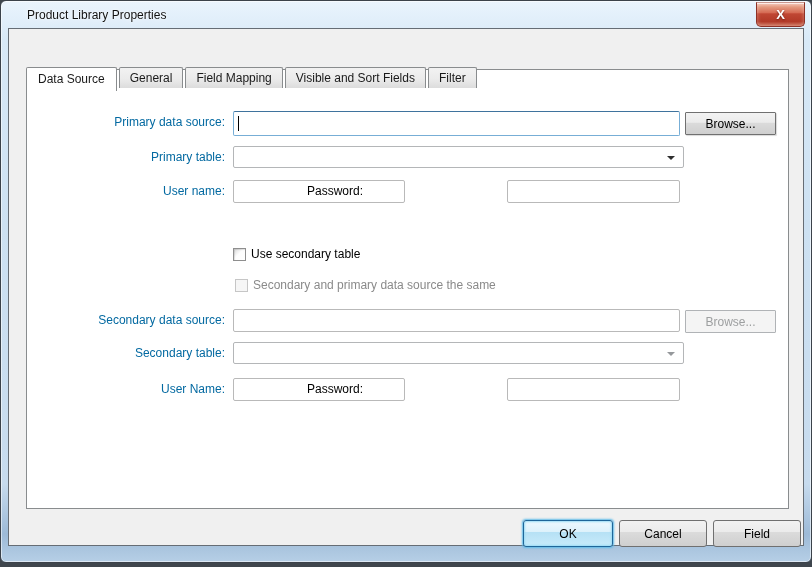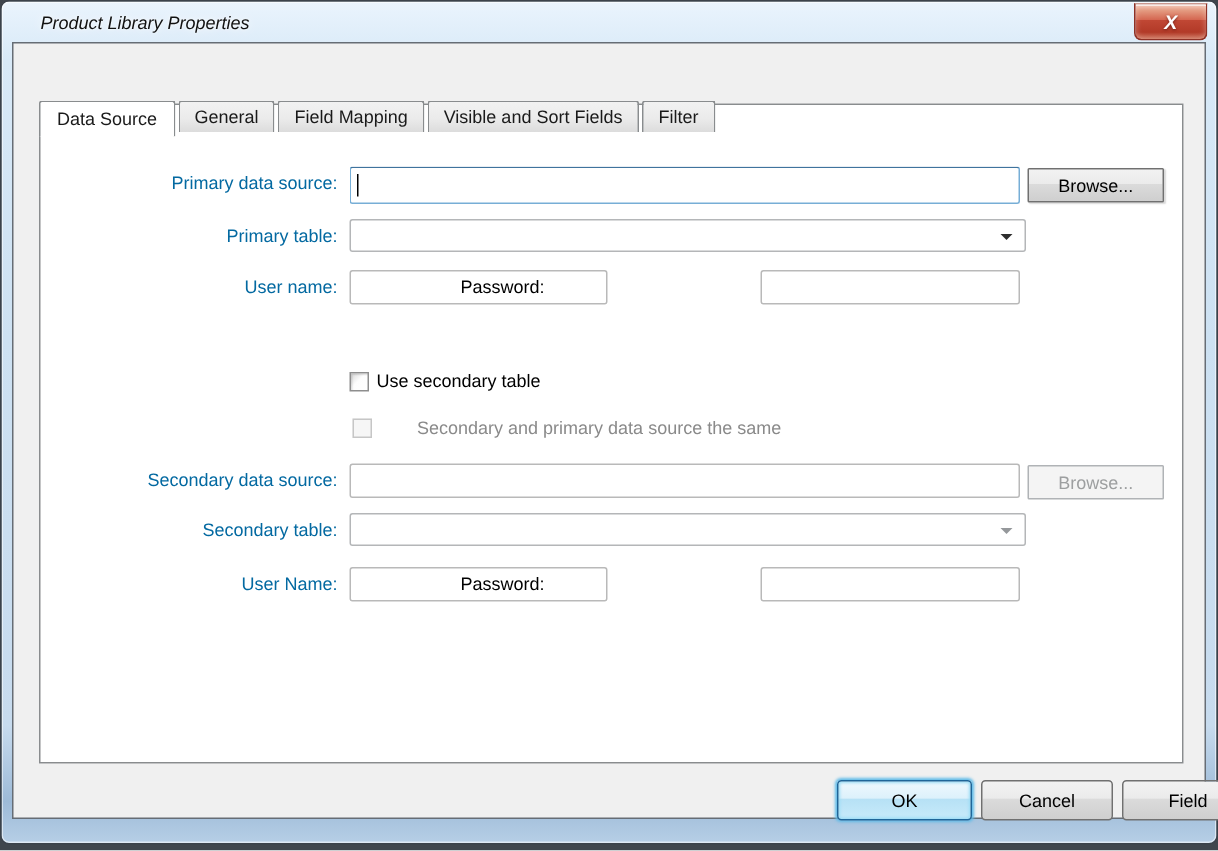--- a/index.html
+++ b/index.html
@@ -1,21 +1,21 @@
 <!DOCTYPE html>
 <html><head>
 <meta charset="utf-8">
 <style>
   html,body{margin:0;padding:0;background:#fff;}
   body{font-family:"Liberation Sans",sans-serif;-webkit-font-smoothing:antialiased;}
   .window{position:relative;width:812px;height:567px;background:#3f464d;overflow:hidden;}
   .frame{position:absolute;left:0;top:0;right:0;bottom:4px;border:1px solid #3b424a;border-radius:6px;
     background:linear-gradient(180deg,#eaf4fd 0%,#d8e9f7 7%,#cde1f2 40%,#c7dbee 86%,#9dbad7 95%,#b6cfe6 100%);
     box-shadow:inset 0 0 0 1px rgba(255,255,255,.55);}
-  .titlebar{position:absolute;left:0;top:0;right:0;height:28px;font-style:italic;}
+  .titlebar{position:absolute;left:0;top:0;right:0;height:28px;}
   .title{position:absolute;left:26px;top:7px;font-size:12px;color:#111;text-shadow:0 0 8px #fff,0 0 2px #fff;white-space:nowrap;}
   .close-btn{position:absolute;right:6px;top:1px;width:47px;height:23px;border:1px solid #8e3126;border-top-color:#c9978e;
     border-radius:0 0 5px 5px;cursor:pointer;display:flex;align-items:center;justify-content:center;
     background:linear-gradient(180deg,#f4c3b4 0%,#e3997f 18%,#d4654f 45%,#c04734 46%,#b23a28 80%,#cd7058 100%);
     box-shadow:inset 0 1px 0 rgba(255,255,255,.65),inset 0 0 4px rgba(255,255,255,.35);}
   .close-x{color:#fff;font-size:13px;font-weight:bold;line-height:1;text-shadow:0 1px 2px #6e1f15;}
   .client{position:absolute;left:7px;right:7px;top:27px;bottom:16px;background:#f0f0f0;border:1px solid #666d75;}
 
   .tabs{position:absolute;left:17px;top:17px;display:flex;z-index:3;margin-top:21px;}
   .tab{height:20px;line-height:20px;padding:0 10px;font-size:12px;color:#1a1a1a;cursor:pointer;white-space:nowrap;
@@ -41,21 +41,21 @@
   .combo.disabled{cursor:default;}
   .combo.disabled .combo-arrow{border-top-color:#95989b;}
   .cb{position:absolute;width:13px;height:13px;box-sizing:border-box;border:1px solid #8e8e8e;cursor:pointer;
     background:linear-gradient(135deg,#d9d9d9 0%,#fdfdfd 45%,#fff 100%);box-shadow:inset 1px 1px 1px rgba(0,0,0,.12);}
   .cb.disabled{border-color:#c6c6c6;background:#f6f6f6;box-shadow:none;cursor:default;}
   .cb-lbl{position:absolute;font-size:12px;color:#000;white-space:nowrap;}
   .cb-lbl.disabled{color:#8a8a8a;}
 
   .footer-btn{position:absolute;box-sizing:border-box;height:27px;font-family:"Liberation Sans",sans-serif;font-size:12px;color:#000;
     border:1px solid #707070;border-radius:3px;cursor:pointer;
-    background:linear-gradient(180deg,#f2f2f2 0%,#ebebeb 45%,#dbdbdb 46%,#cfcfcf 100%);margin-left:35px;}
+    background:linear-gradient(180deg,#f2f2f2 0%,#ebebeb 45%,#dbdbdb 46%,#cfcfcf 100%);}
   .footer-btn.ok{border:1px solid #1f6699;
     background:linear-gradient(180deg,#eff9fe 0%,#dcf1fb 45%,#b6e1f5 46%,#c8ebfa 100%);
     box-shadow:0 0 2px 1px #5fbbe8,inset 0 0 2px 1px #9bdcf5;}
 </style>
 </head>
 <body>
 
 <div class="window">
   <div class="frame">
     <div class="titlebar">
@@ -88,21 +88,21 @@
         </div>
 
         <span class="lbl" style="top:114px;">User name:</span>
         <input class="tb" style="left: 206px; top: 110px; width: 172px;" type="text" value="">
         <span class="lbl-pw" style="top:114px;">Password:</span>
         <input class="tb" style="left: 480px; top: 110px; width: 173px;" type="text" value="">
 
         <span class="cb" style="left:206px;top:178px;"></span>
         <span class="cb-lbl" style="left:224px;top:177px;">Use secondary table</span>
         <span class="cb disabled" style="left:208px;top:209px;"></span>
-        <span class="cb-lbl disabled" style="left:226px;top:208px;margin-left:25px;">Secondary and primary data source the same</span>
+        <span class="cb-lbl disabled" style="left:226px;top:208px;">Secondary and primary data source the same</span>
 
         <span class="lbl" style="top:243px;">Secondary data source:</span>
         <input class="tb" style="left: 206px; top: 239px; width: 447px;" type="text" value="">
         <button class="push disabled" style="left:658px;top:240px;width:91px;">Browse...</button>
 
         <span class="lbl" style="top:276px;">Secondary table:</span>
         <div class="combo disabled" style="top:272px;">
           <span class="combo-arrow"></span>
         </div>
 

